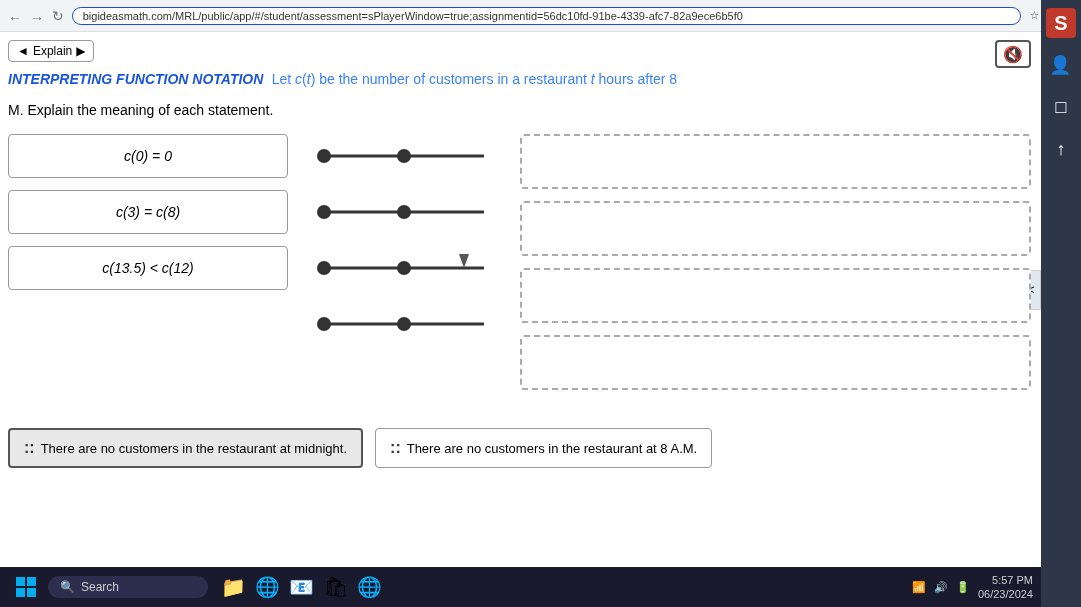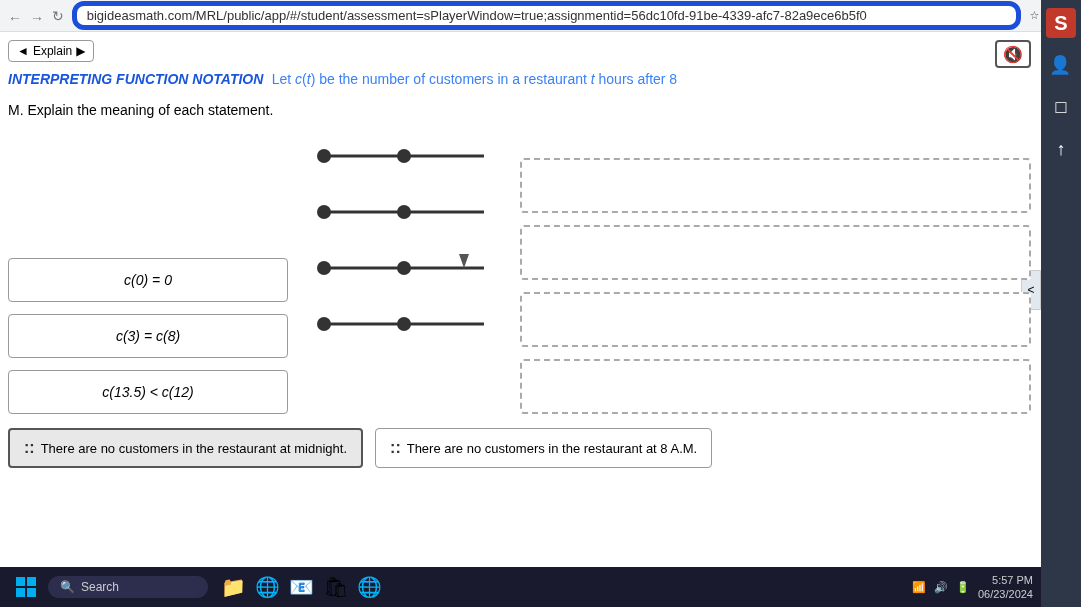--- a/index.html
+++ b/index.html
@@ -25,24 +25,24 @@
       gap: 8px;
     }
     .browser-bar .nav-btn {
       cursor: pointer;
       color: #777;
       font-size: 14px;
     }
     .browser-bar .address-bar {
       flex: 1;
       background: #fff;
-      border: 5px solid #1d4ed8;
+      border: 1px solid #1d4ed8;
       border-radius: 12px;
       padding: 2px 10px;
-      font-size: 13px;
+      font-size: 11px;
       color: #333;
       white-space: nowrap;
       overflow: hidden;
       text-overflow: ellipsis;
     }
 
     
     .right-panel {
       position: absolute;
       right: 0;
@@ -144,21 +144,21 @@
       font-size: 14px;
       color: #000;
       margin-top: 14px;
     }
 
     
     .matching-area {
       display: flex;
       gap: 16px;
       margin-top: 16px;
-      align-items: flex-end;
+      align-items: flex-start;
       position: relative;
     }
 
     
     .left-col {
       display: flex;
       flex-direction: column;
       gap: 12px;
       min-width: 280px;
     }

